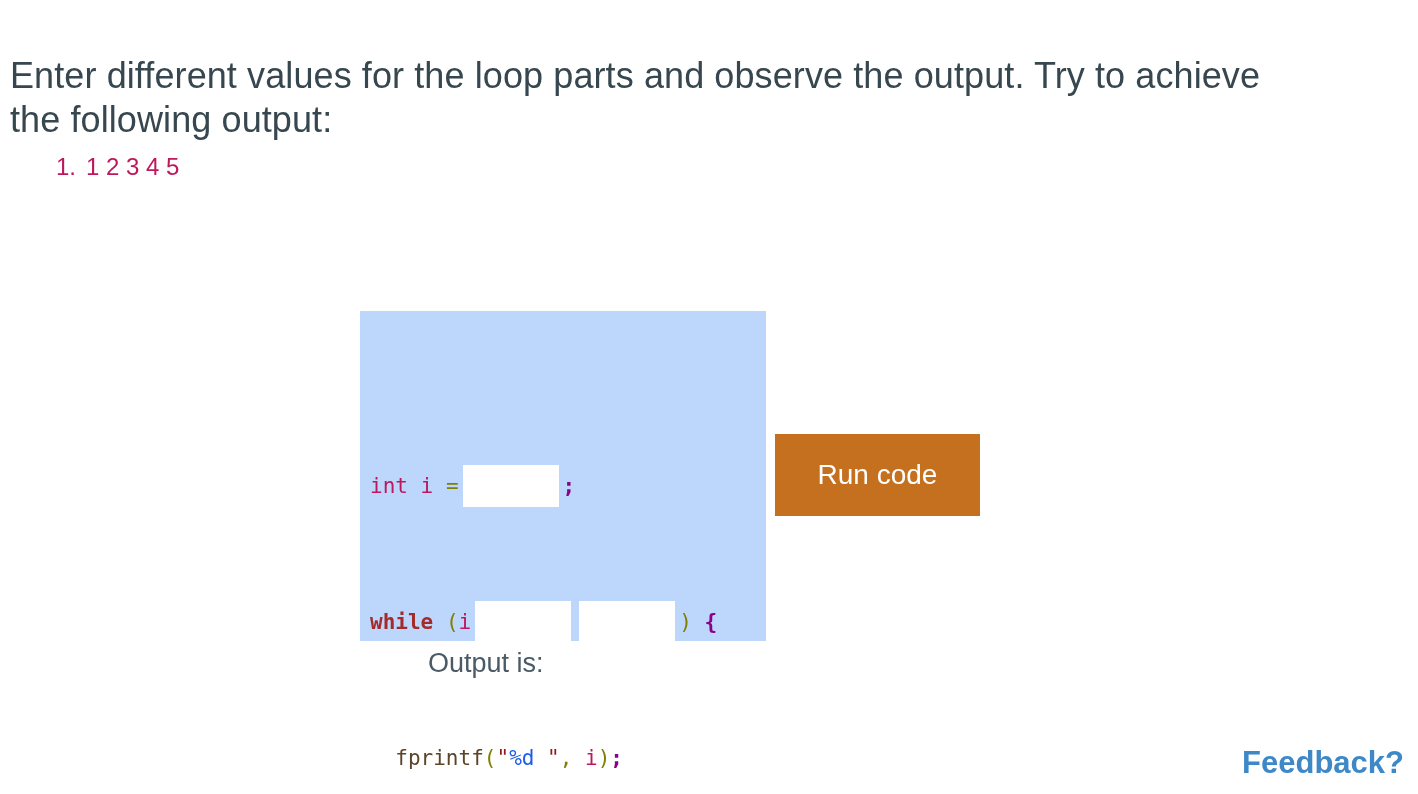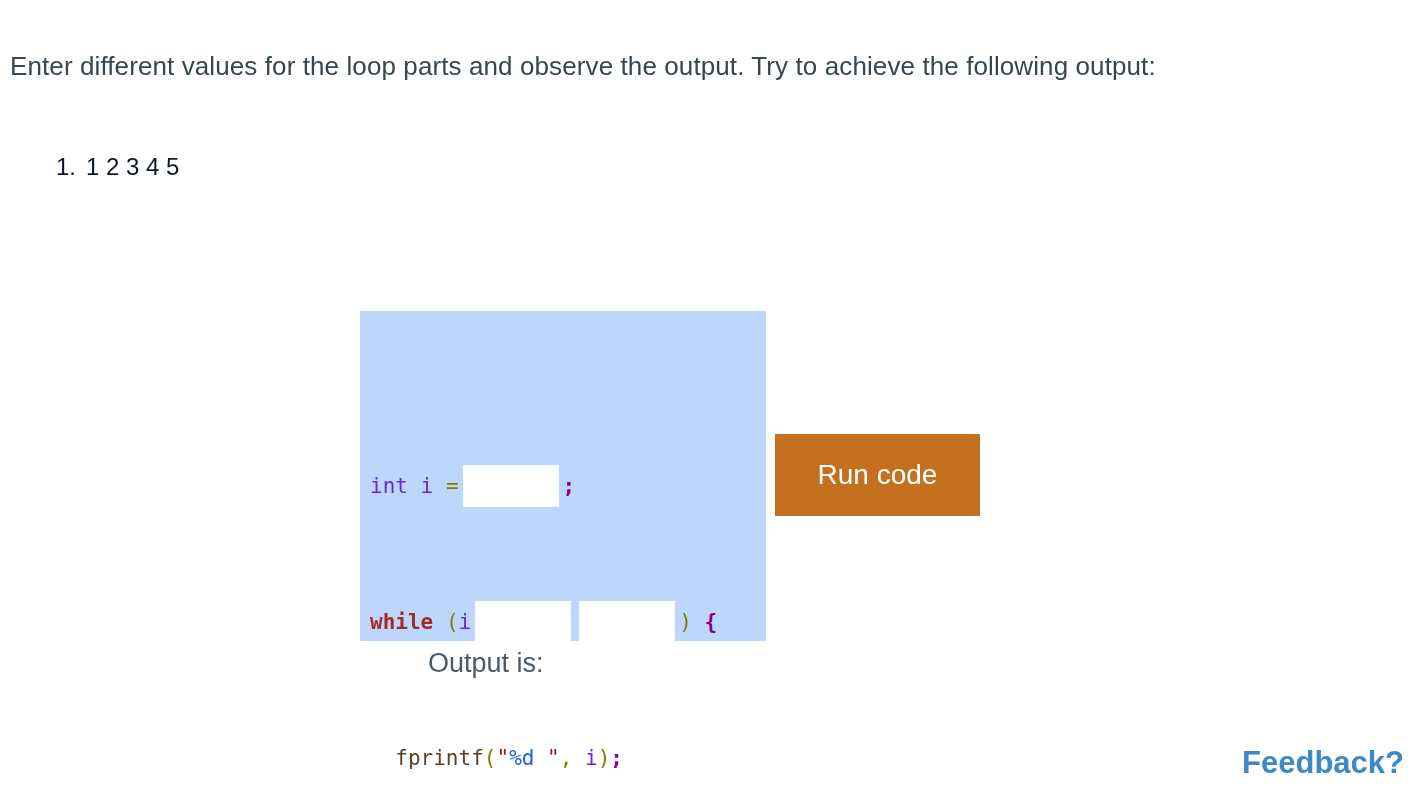--- a/index.html
+++ b/index.html
@@ -17,38 +17,38 @@
     color: #37474f;
     -webkit-font-smoothing: antialiased;
   }
 
   
   .intro {
     position: absolute;
     left: 10px;
     top: 18px;
     width: 1290px;
-    font-size: 26px;
+    font-size: 36px;
     line-height: 44px;
     color: #37474f;
     font-weight: 400;
     letter-spacing: 0.1px;
   }
 
   
   .goal-list {
     position: absolute;
     left: 56px;
     top: 144px;
     margin: 0;
     padding: 0;
     list-style: none;
     font-size: 24px;
     line-height: 46px;
-    color: #0f172a;
+    color: #be185d;
   }
   .goal-list li {
     white-space: pre;
   }
   .goal-list .num {
     display: inline-block;
     width: 30px;
   }
 
   
@@ -68,21 +68,21 @@
     font-size: 21px;
     line-height: 22px;
     white-space: pre;
   }
   .code-line {
     display: flex;
     align-items: center;
     height: 48px;
   }
   .tok { white-space: pre; }
-  .tok-plain   { color: #6d28d9; }
+  .tok-plain   { color: #be185d; }
   .tok-kw      { color: #a52a2a; font-weight: bold; }
   .tok-op      { color: #808000; }
   .tok-punc    { color: #808000; }
   .tok-semi    { color: #8b008b; font-weight: bold; }
   .tok-brace   { color: #8b008b; font-weight: bold; }
   .tok-fn      { color: #5b4427; }
   .tok-str     { color: #8b1a1a; }
   .tok-fmt     { color: #1a5ced; }
 
   .blank {

